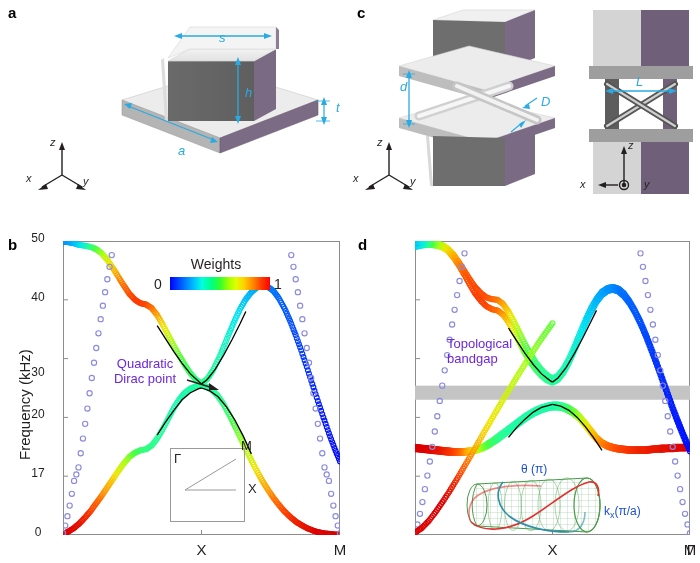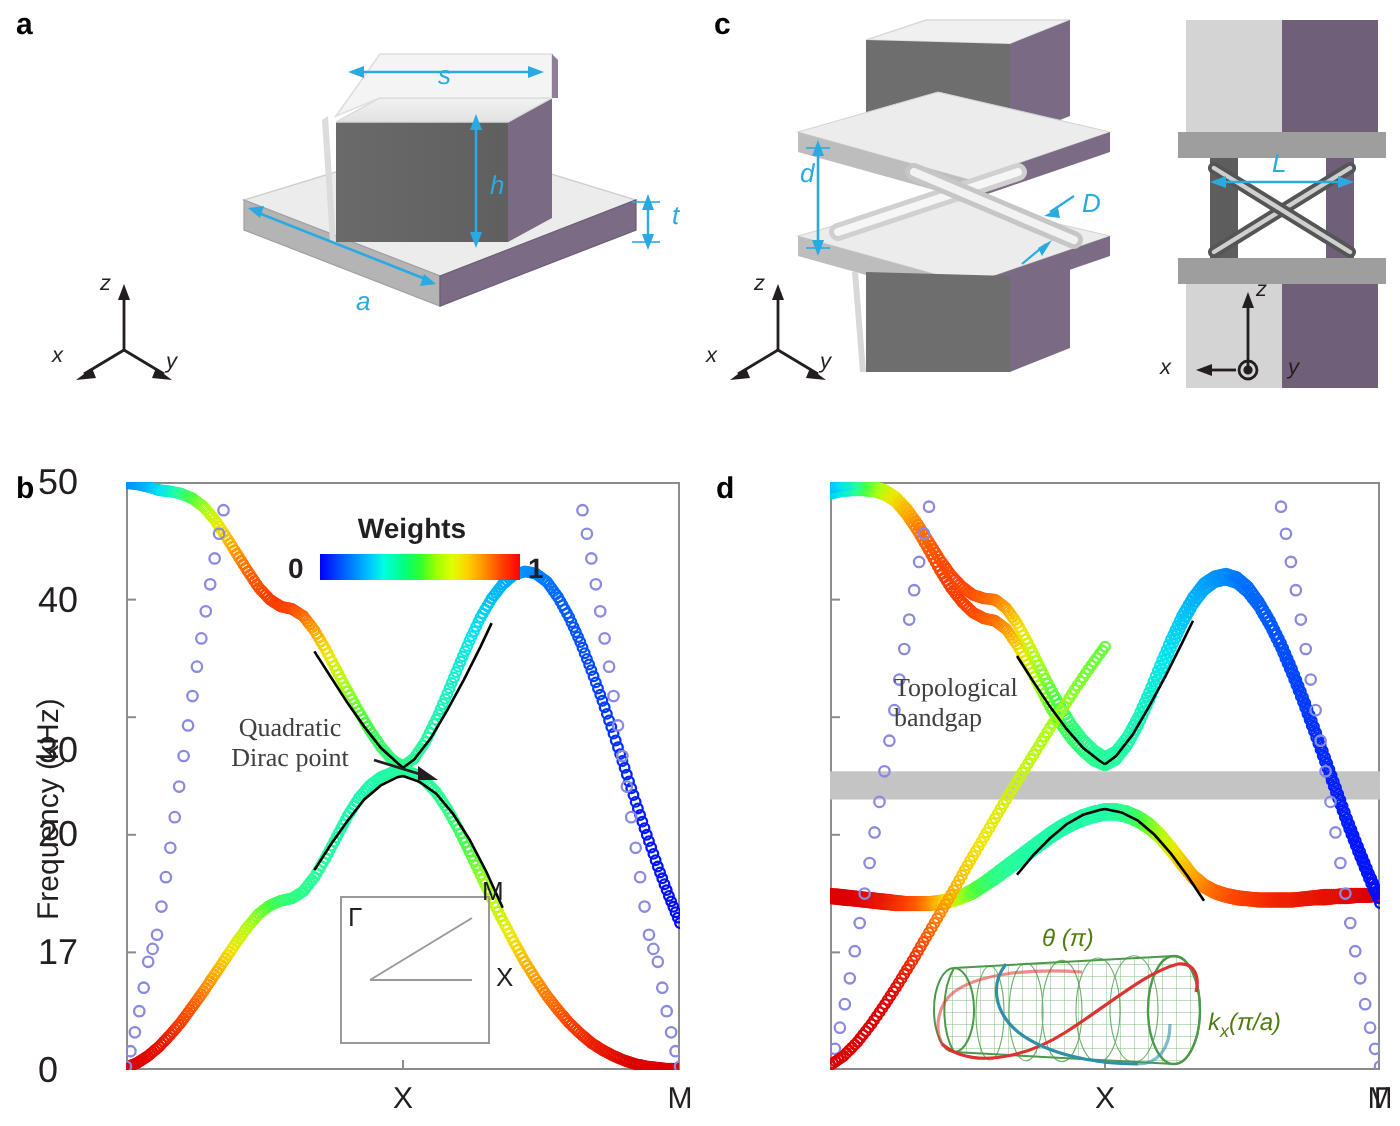--- a/index.html
+++ b/index.html
@@ -3,35 +3,35 @@
 <meta charset="utf-8">
 <style>
   html,body{margin:0;padding:0;background:#fff;}
   body{width:700px;height:563px;position:relative;overflow:hidden;
        font-family:"Liberation Sans","DejaVu Sans",sans-serif;color:#231f20;}
   .panel-letter{position:absolute;font-weight:bold;font-size:15px;color:#000;}
   .sch{position:absolute;}
   .dim-label{position:absolute;color:#29abe2;font-style:italic;font-size:13px;}
   .axname{position:absolute;font-style:italic;font-size:11px;color:#231f20;}
   .plotbox{position:absolute;border:1px solid #8c8c8c;box-sizing:border-box;background:#fff;}
-  .ytick-label{position:absolute;font-size:18px;text-align:left;color:#231f20;}
+  .ytick-label{position:absolute;font-size:12px;text-align:center;color:#231f20;}
   .xtick-label{position:absolute;font-size:15px;text-align:center;color:#231f20;}
   .ylabel-rot{position:absolute;font-size:15px;color:#231f20;
       transform:rotate(-90deg);transform-origin:left top;white-space:nowrap;}
-  .annot{position:absolute;font-size:13px;color:#404040;line-height:1.12;font-family:Liberation Serif, serif;}
+  .annot{position:absolute;font-size:13px;color:#6d28d9;line-height:1.12;}
   .cbar-wrap{position:absolute;}
   .cbar{position:absolute;height:13px;
     background:linear-gradient(to right,#0000ff 0%,#0040ff 8%,#0080ff 16%,#00bfff 24%,
       #00ffe0 32%,#00ff80 42%,#30ff30 50%,#9cff00 58%,#e0ff00 66%,#ffd000 74%,
       #ff9000 82%,#ff4000 91%,#ff0000 100%);}
   .cbar-end{position:absolute;font-size:14px;color:#231f20;}
   .cbar-title{position:absolute;font-size:14px;color:#231f20;text-align:center;}
   .bzbox{position:absolute;border:1px solid #9a9a9a;box-sizing:border-box;}
   .bz-lbl{position:absolute;font-size:13px;color:#231f20;}
-  .inset-lbl{position:absolute;font-size:12px;color:#4d7c0f;font-style:italic;}
+  .inset-lbl{position:absolute;font-size:12px;color:#1d4ed8;}
   svg{display:block;}
 </style>
 </head>
 <body>
 
 <div class="panel-letter" style="left:8px;top:4px;">a</div>
 
 <svg class="sch" style="left:60px;top:8px;" width="290" height="190" viewBox="0 0 290 190">
   <defs>
     <linearGradient id="topfaceA" x1="0" y1="0" x2="0" y2="1">
@@ -767,21 +767,21 @@
     <path d="M94.18 194.04 L102.49 181.10 L110.80 169.34 L119.11 158.76 L127.42 151.70 L135.73 147.59 L138.50 147.00 " fill="none" stroke="#000000" stroke-width="1.3"></path>
     <path d="M138.50 147.00 L146.81 149.94 L155.12 155.82 L163.43 165.82 L171.74 178.75 L180.05 194.63 L188.36 212.86 " fill="none" stroke="#000000" stroke-width="1.3"></path>
     <line x1="138.5" y1="294" x2="138.5" y2="289" stroke="#8c8c8c" stroke-width="1"></line>
     <line x1="277" y1="294" x2="277" y2="289" stroke="#8c8c8c" stroke-width="1"></line>
     <line x1="0" y1="235.2" x2="5" y2="235.2" stroke="#8c8c8c" stroke-width="1"></line>
     <line x1="0" y1="176.39999999999998" x2="5" y2="176.39999999999998" stroke="#8c8c8c" stroke-width="1"></line>
     <line x1="0" y1="117.6" x2="5" y2="117.6" stroke="#8c8c8c" stroke-width="1"></line>
     <line x1="0" y1="58.79999999999998" x2="5" y2="58.79999999999998" stroke="#8c8c8c" stroke-width="1"></line>
   </svg>
 
-<div class="cbar-wrap" style="left:130px;top:256px;width:152px;height:44px;font-weight:bold;">
+<div class="cbar-wrap" style="left:140px;top:256px;width:152px;height:44px;">
   <div class="cbar-title" style="left:0;top:0;width:152px;">Weights</div>
   <div class="cbar-end" style="left:14px;top:20px;">0</div>
   <div class="cbar" style="left:30px;top:21px;width:100px;"></div>
   <div class="cbar-end" style="left:134px;top:20px;">1</div>
 </div>
 
 <div class="annot" style="left:100px;top:357px;width:90px;text-align:center;">
   <div>Quadratic</div>
   <div>Dirac point</div>
 </div>

